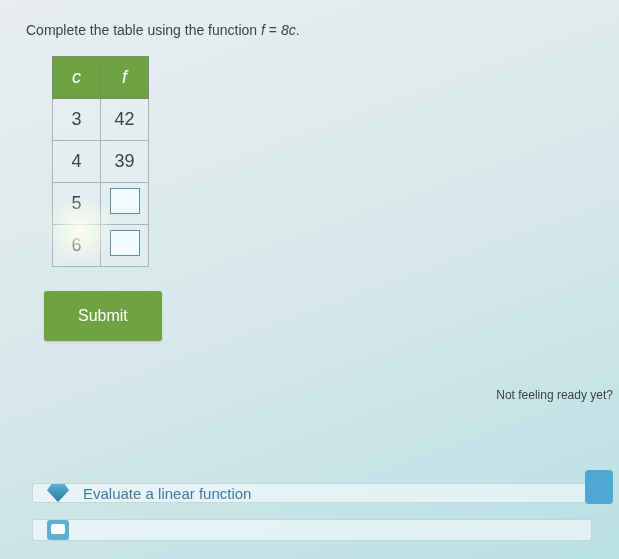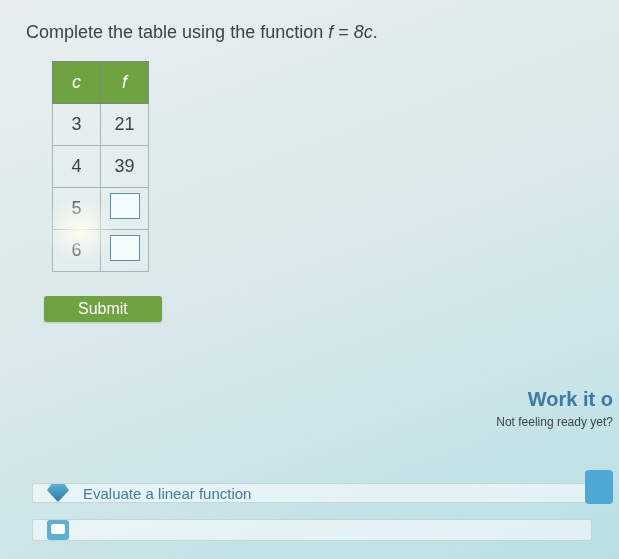--- a/index.html
+++ b/index.html
@@ -7,21 +7,21 @@
     width: 619px;
     height: 559px;
     font-family: Verdana, Arial, sans-serif;
     background: linear-gradient(160deg, #e8eef0 0%, #d8e8ea 50%, #b8e0e4 100%);
     overflow: hidden;
     position: relative;
   }
   .question {
     padding: 22px 26px 18px 26px;
     color: #3a4548;
-    font-size: 18px;
+    font-size: 14px;
   }
   .question .fn { font-style: italic; }
   .table-wrap {
     margin-left: 52px;
   }
   table.func {
     border-collapse: collapse;
   }
   table.func th {
     background: #6fa241;
@@ -47,21 +47,21 @@
     width: 30px;
     height: 26px;
     border: 1px solid #5b8fb0;
     background: #f4fbfd;
   }
   .submit-btn {
     margin: 24px 0 0 44px;
     background: #6fa241;
     color: #fff;
     border: none;
-    padding: 4px 34px;
+    padding: 16px 34px;
     font-size: 16px;
     border-radius: 3px;
     cursor: pointer;
     box-shadow: 0 1px 2px rgba(0,0,0,0.15);
   }
   .side-text {
     position: absolute;
     right: 0;
     top: 388px;
     text-align: right;
@@ -148,42 +148,41 @@
 
 <div class="table-wrap">
   <table class="func">
     <tbody>
         <tr>
       <th>c</th>
       <th>f</th>
     </tr>
     <tr>
       <td>3</td>
-      <td>21</td>
+      <td>42</td>
     </tr>
     <tr>
       <td>4</td>
       <td>39</td>
     </tr>
     <tr>
       <td>5</td>
       <td><span class="blank"></span></td>
     </tr>
     <tr>
       <td>6</td>
       <td><span class="blank"></span></td>
     </tr>
   </tbody>
     </table>
 </div>
 
 <button class="submit-btn">Submit</button>
 
 <div class="side-text">
-  <div class="work-it">Work it o</div>
   <div class="not-ready">Not feeling ready yet?</div>
 </div>
 
 <div class="cards">
   <div class="card">
     <div class="gem"></div>
     <span>Evaluate a linear function</span>
   </div>
   <div class="card">
     <div class="lesson-icon"></div>

